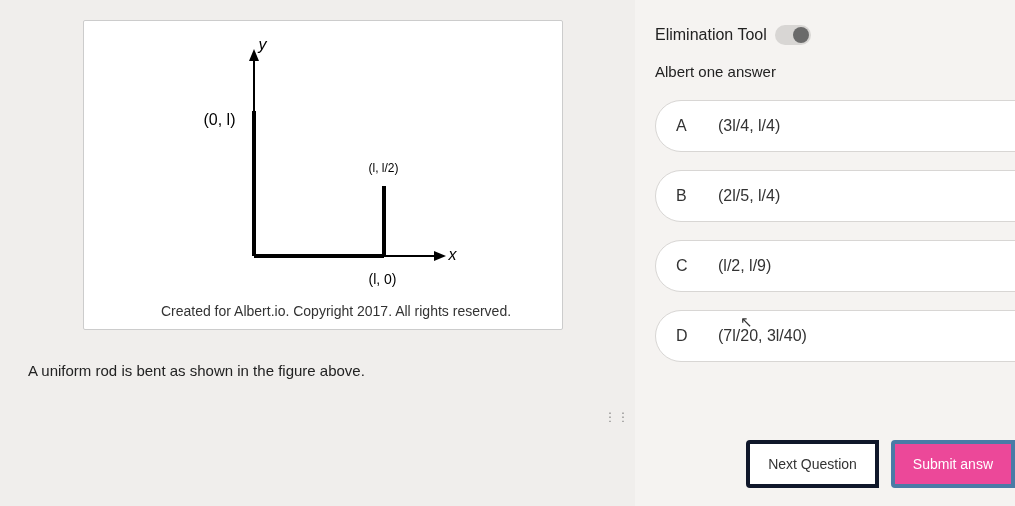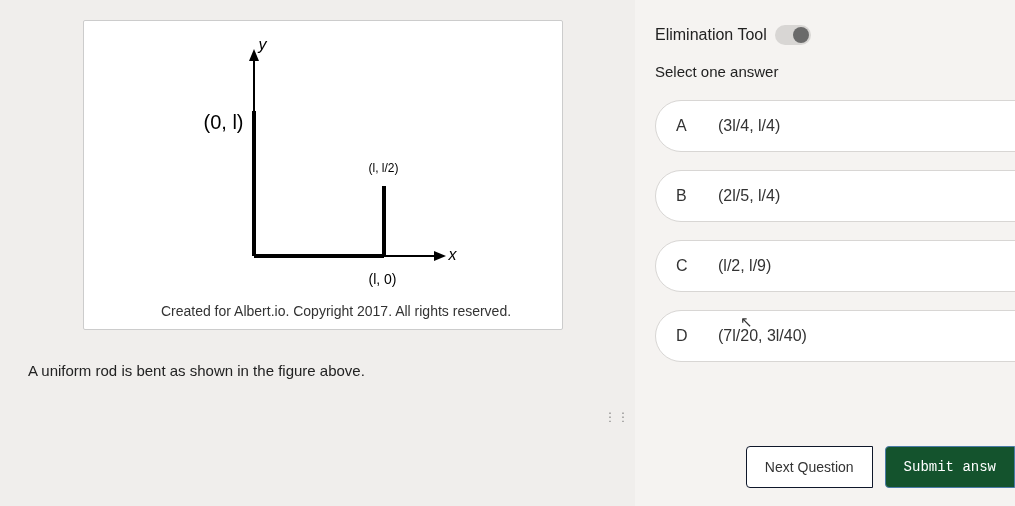--- a/index.html
+++ b/index.html
@@ -24,21 +24,21 @@
       height: 310px;
       margin: 0 auto 30px auto;
       position: relative;
     }
     .figure-svg {
       position: absolute;
       top: 20px;
       left: 100px;
     }
     .label-y { position: absolute; top: 15px; left: 175px; font-style: italic; font-size: 16px; }
-    .label-0l { position: absolute; top: 90px; left: 120px; font-size: 20px; text-align: center; }
+    .label-0l { position: absolute; top: 90px; left: 120px; font-size: 16px; text-align: center; }
     .label-l12 { position: absolute; top: 140px; left: 285px; font-size: 12px; }
     .label-l0 { position: absolute; top: 250px; left: 285px; font-size: 14px; }
     .label-x { position: absolute; top: 225px; left: 365px; font-style: italic; font-size: 16px; }
     .caption {
       position: absolute;
       bottom: 10px;
       left: 0;
       right: 0;
       text-align: center;
       font-size: 14px;
@@ -123,30 +123,29 @@
       bottom: 18px;
       right: 0;
       display: flex;
       gap: 12px;
     }
     .btn {
       padding: 12px 18px;
       font-size: 14px;
       border-radius: 4px 0 0 4px;
       cursor: pointer;
-      border: 1px solid #0f172a;
+      border: 4px solid #0f172a;
       background: #fff;
       color: #333;
     }
     .btn-submit {
-      background: #14532d;
+      background: #ec4899;
       color: #fff;
       border-color: #4a7ba6;
       border-radius: 4px 0 0 4px;
-      font-family: Liberation Mono, monospace;
     }
   </style>
 </head>
 <body>
 
 <div class="left-panel">
   <div class="figure-box">
     <span class="label-y">y</span>
     <span class="label-0l">(0, l)</span>
     <span class="label-l12">(l, l/2)</span>
@@ -174,21 +173,21 @@
   </div>
 
   <div class="drag-handle">⋮⋮</div>
 </div>
 
 <div class="right-panel">
   <div class="elim-row">
     <span class="elim-label">Elimination Tool</span>
     <div class="toggle"></div>
   </div>
-  <div class="select-label">Select one answer</div>
+  <div class="select-label">Albert one answer</div>
 
   <div class="answer-list">
     <div class="answer">
       <span class="answer-letter">A</span>
       <span>(3l/4, l/4)</span>
     </div>
     <div class="answer">
       <span class="answer-letter">B</span>
       <span>(2l/5, l/4)</span>
     </div>

